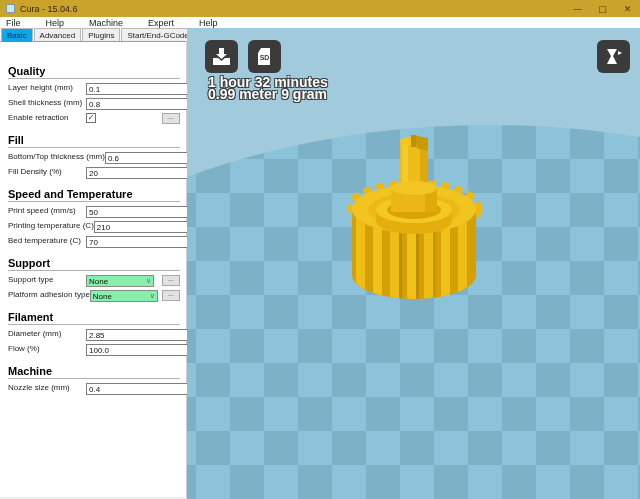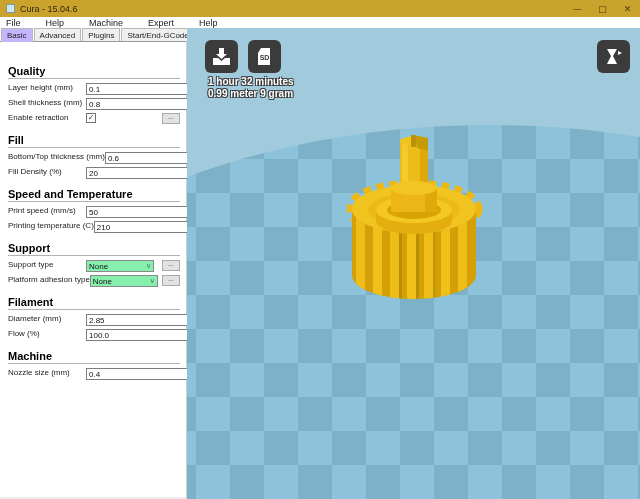--- a/index.html
+++ b/index.html
@@ -44,21 +44,21 @@
   }
   .tabbar {
     height: 14px; display: flex; align-items: flex-end;
     border-bottom: 1px solid #9a9a9a; padding-left: 1px; background: #fdfdfd;
   }
   .tab {
     font-size: 8px; color: #222; padding: 2px 5px 1px;
     border: 1px solid #b8b8b8; border-bottom: none; background: #efefef;
     margin-right: 1px; white-space: nowrap;
   }
-  .tab.active { background: #c4b5fd; margin-bottom: -1px; padding-bottom: 2px; }
+  .tab.active { background: #0ea5e9; margin-bottom: -1px; padding-bottom: 2px; }
 
   .panel { padding: 17px 6px 0 8px; }
   .section h3 { font-size: 11px; color: #000; margin: 6px 0 1px; }
   .section .rule { border: none; border-top: 1px solid #b2b2b2; margin: 0 0 4px; }
   .row { display: flex; height: 15px; }
   .row .lbl { flex: 0 0 78px; font-size: 8px; color: #1c1c1c; white-space: nowrap; }
   .row input.val {
     flex: 0 0 68px; height: 12px; font-size: 8px; padding: 0 2px;
     border: 1px solid #7e7e7e; color: #111; background: #fff;
   }
@@ -89,21 +89,21 @@
   .vp-btn {
     position: absolute; width: 33px; height: 33px; border: none;
     border-radius: 6px; background: #3b3b3b; top: 12px;
     display: flex; align-items: center; justify-content: center; padding: 0;
   }
   .vp-btn.save { left: 18px; }
   .vp-btn.sd { left: 61px; }
   .vp-btn.viewmode { right: 10px; }
   .estimate {
     position: absolute; left: 21px; top: 48px;
-    font-size: 10px; font-weight: bold; color: #fff; line-height: 12px;
+    font-size: 14px; font-weight: bold; color: #fff; line-height: 12px;
     text-shadow: -1px -1px 0 #3c3c3c, 1px -1px 0 #3c3c3c,
                  -1px 1px 0 #3c3c3c, 1px 1px 0 #3c3c3c;
   }
   .model { position: absolute; left: 160px; top: 105px; }
 </style>
 </head>
 <body>
 
 <div class="titlebar">
   <span class="app-icon"></span>
@@ -171,20 +171,24 @@
       <div class="section">
         <h3>Speed and Temperature</h3>
         <hr class="rule">
         <div class="row">
           <span class="lbl">Print speed (mm/s)</span>
           <input class="val" value="50" style="">
         </div>
         <div class="row">
           <span class="lbl">Printing temperature (C)</span>
           <input class="val" value="210" style="">
+        </div>
+        <div class="row">
+          <span class="lbl">Bed temperature (C)</span>
+          <input class="val" value="70" style="">
         </div>
       </div>
 
       <div class="section">
         <h3>Support</h3>
         <hr class="rule">
         <div class="row">
           <span class="lbl">Support type</span>
           <span class="sel">
             <span>None</span>

